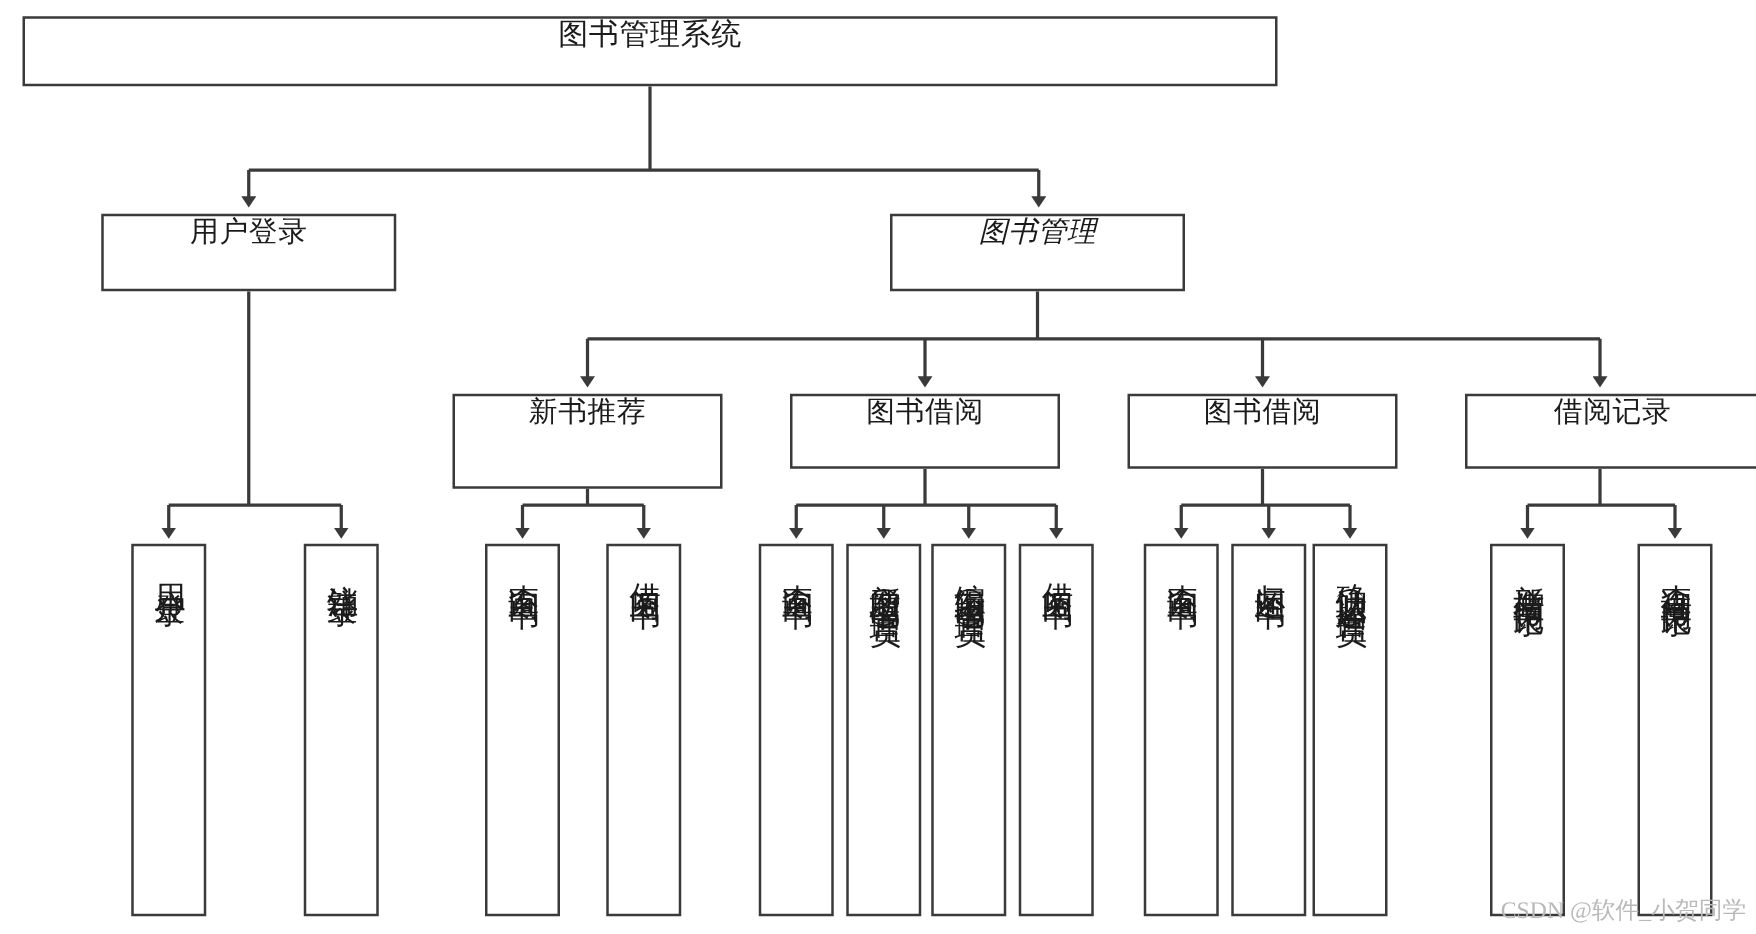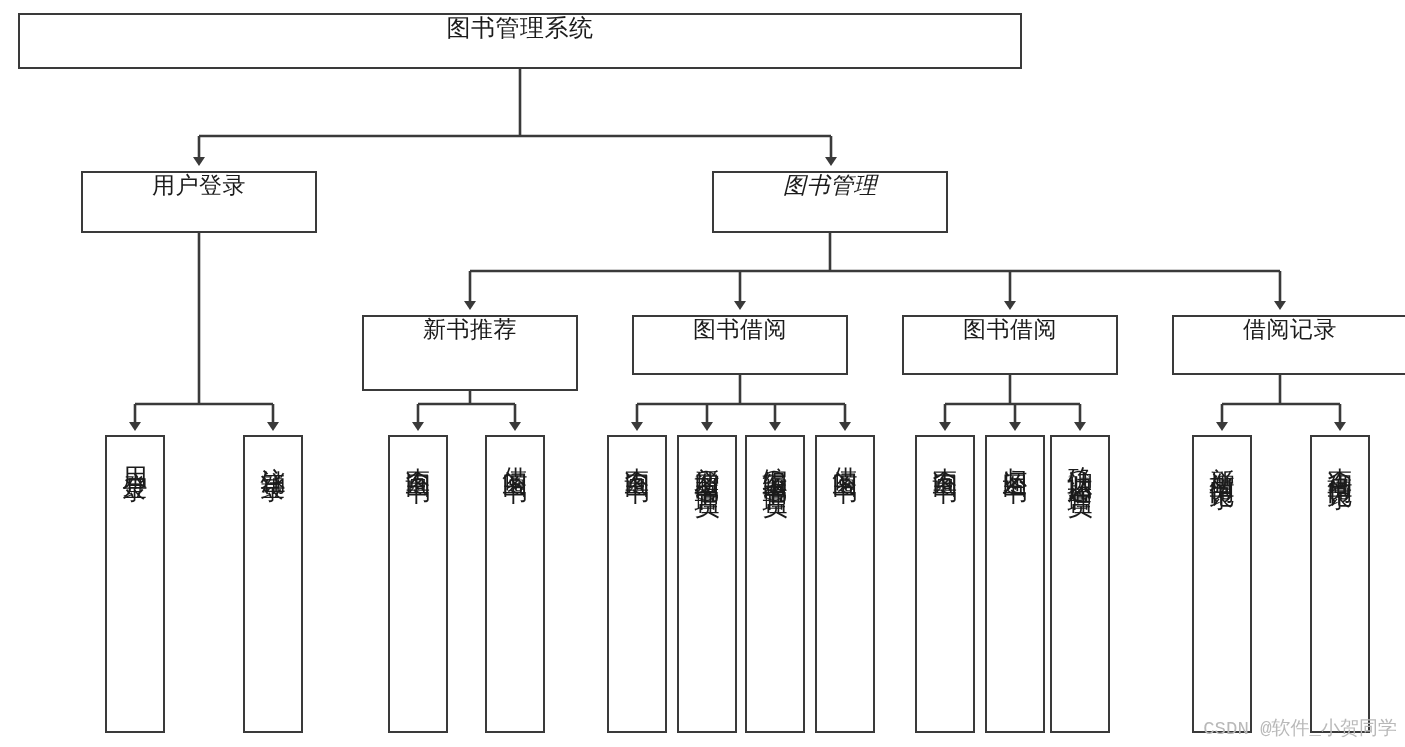--- a/index.html
+++ b/index.html
@@ -65,21 +65,21 @@
     font-size: 25px;
     letter-spacing: 4px;
     line-height: 1;
   }
   .watermark {
     position: absolute;
     right: 8px;
     bottom: 6px;
     font-size: 19px;
     color: #b9b9b9;
-    font-family: Liberation Mono, monospace;
+    font-family: Liberation Serif, serif;
     white-space: nowrap;
     user-select: none;
   }
 </style>
 </head>
 <body>
 
 <div class="diagram-root">
 
   <svg class="edges" viewBox="0 0 1405 747" xmlns="http://www.w3.org/2000/svg">

